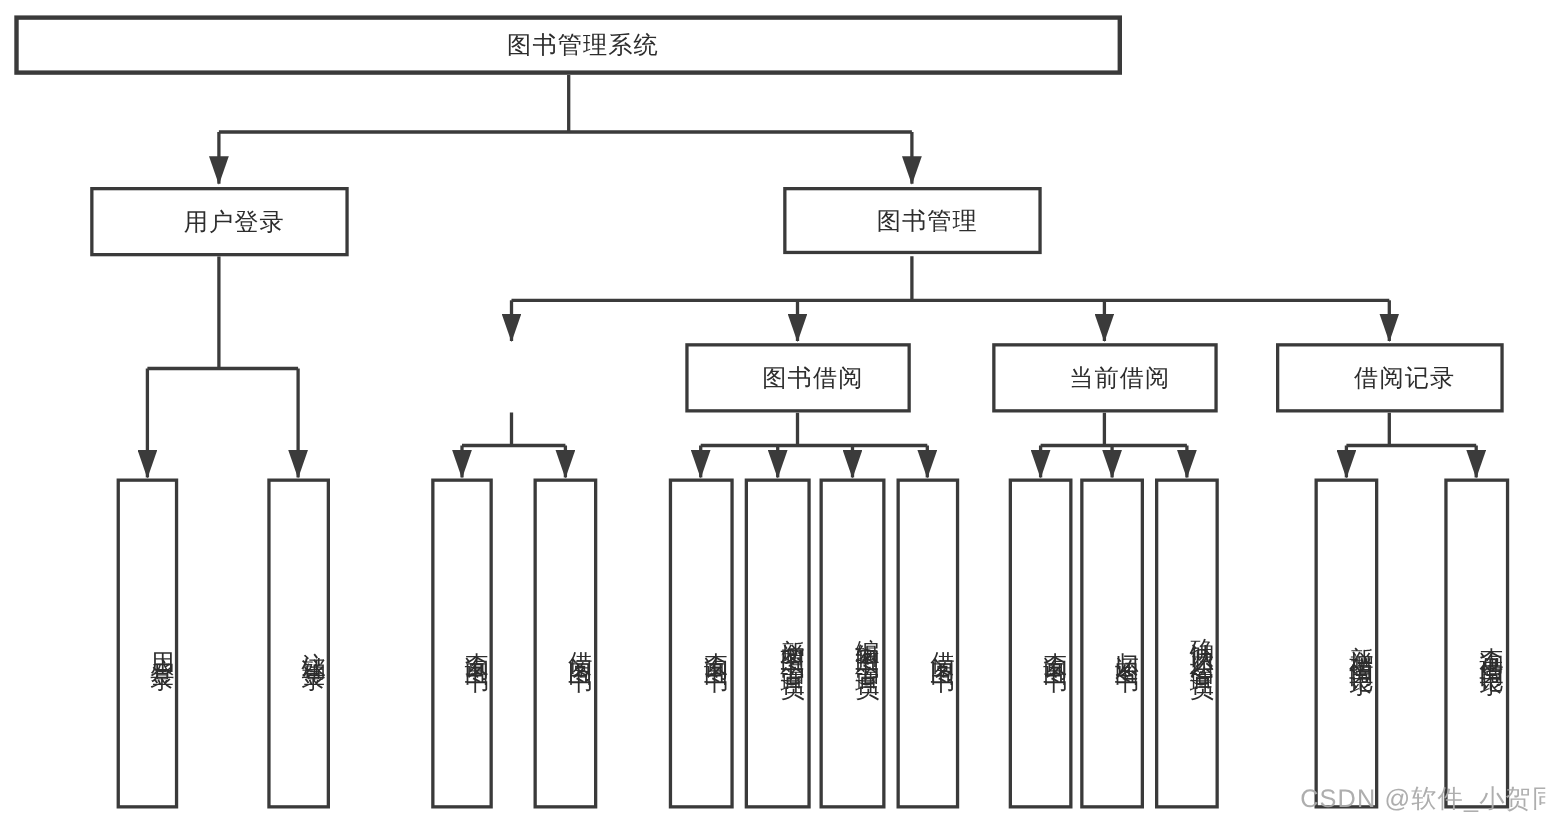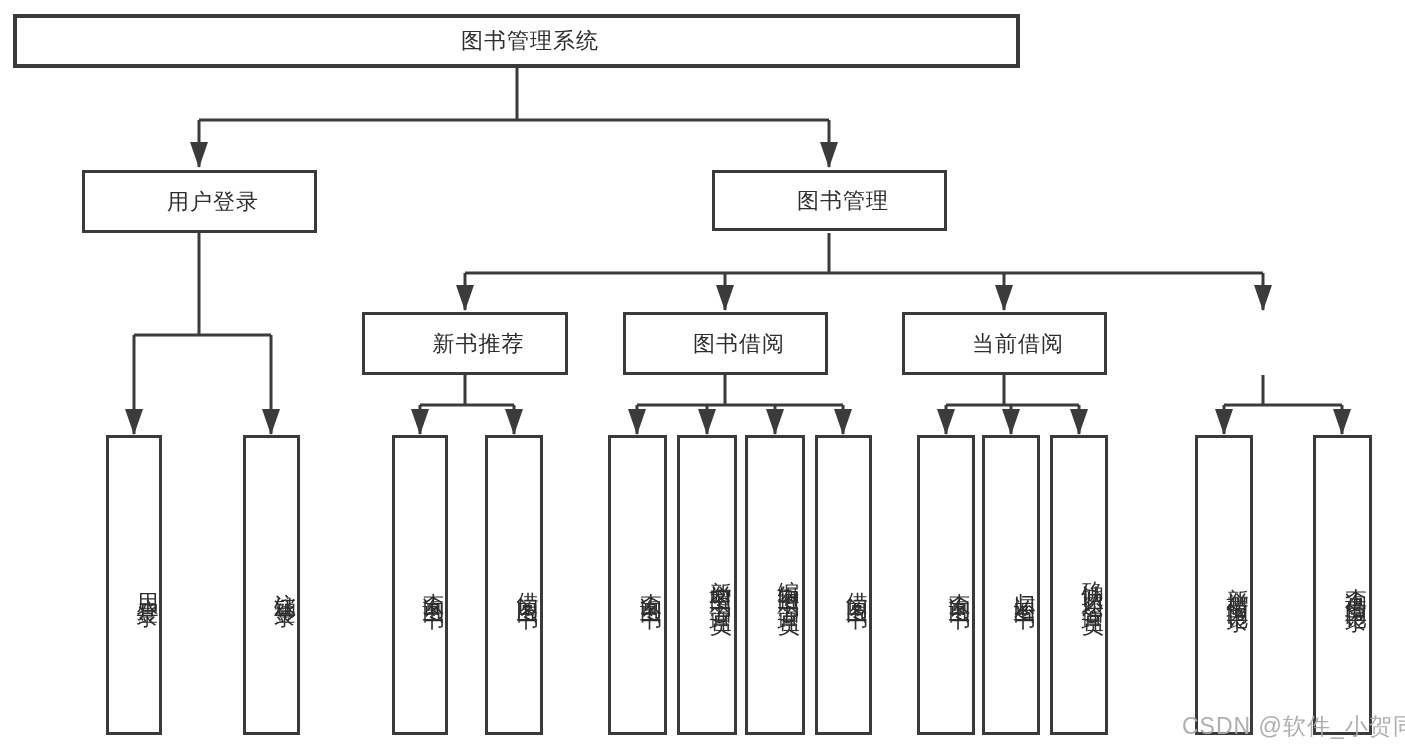--- a/index.html
+++ b/index.html
@@ -76,28 +76,28 @@
     <span class="h-label">图书管理系统</span>
   </div>
 
   <div class="box" style="left:82px;top:170px;width:235px;height:63px">
     <span class="h-label">用户登录</span>
   </div>
   <div class="box" style="left:712px;top:170px;width:235px;height:61px">
     <span class="h-label">图书管理</span>
   </div>
 
-  <div class="box" style="left:362px;top:312px;width:206px;height:63px">
-    <span class="h-label">新书推荐</span>
-  </div>
   <div class="box" style="left:902px;top:312px;width:205px;height:63px">
     <span class="h-label">当前借阅</span>
   </div>
   <div class="box" style="left:623px;top:312px;width:205px;height:63px">
     <span class="h-label">图书借阅</span>
+  </div>
+  <div class="box" style="left:1160px;top:312px;width:207px;height:63px">
+    <span class="h-label">借阅记录</span>
   </div>
 
   <div class="box" style="left:106px;top:435px;width:56px;height:300px">
     <span class="v-label">用户登录</span>
   </div>
   <div class="box" style="left:243px;top:435px;width:57px;height:300px">
     <span class="v-label">注销登录</span>
   </div>
 
   <div class="box" style="left:392px;top:435px;width:56px;height:300px">

